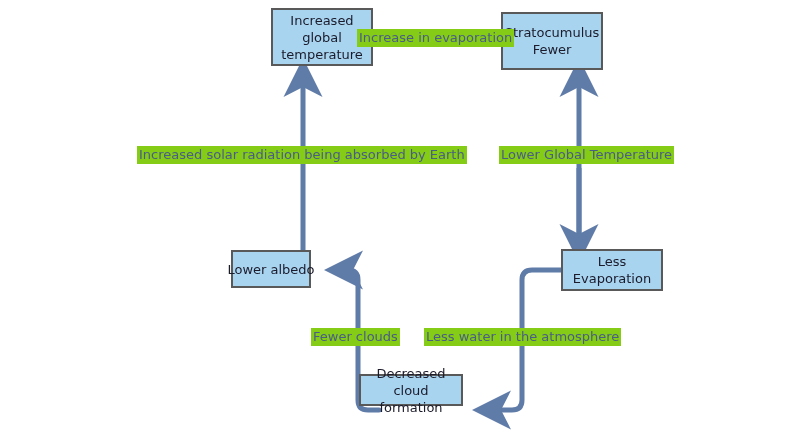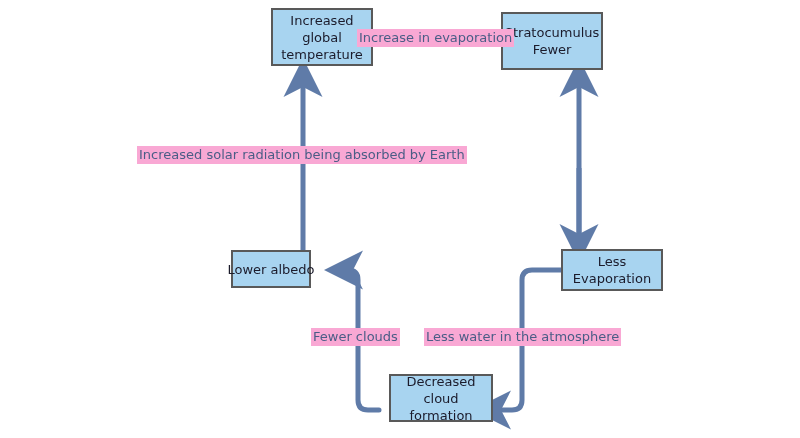--- a/index.html
+++ b/index.html
@@ -25,35 +25,35 @@
     display:flex;
     align-items:center;
     justify-content:center;
     overflow:visible;
     white-space:nowrap;
   }
   .node .txt{display:block;}
 
   .edge-label{
     position:absolute;
-    background:#f9a8d4;
+    background:#84cc16;
     color:#4a5d86;
     font-size:13px;
     line-height:16px;
     white-space:nowrap;
     padding:1px 2px;
     box-sizing:border-box;
   }
 
   
   #n-global{left:271px;top:8px;width:102px;height:58px;}
   #n-strato{left:501px;top:12px;width:102px;height:58px;}
   #n-albedo{left:231px;top:250px;width:80px;height:38px;}
   #n-lessevap{left:561px;top:249px;width:102px;height:42px;text-align:center;}
-  #n-decloud{left:389px;top:374px;width:104px;height:48px;}
+  #n-decloud{left:359px;top:374px;width:104px;height:32px;}
 
   
   #l-evap{left:357px;top:29px;}
   #l-solar{left:137px;top:146px;}
   #l-lowertemp{left:499px;top:146px;}
   #l-fewer{left:311px;top:328px;}
   #l-lesswater{left:424px;top:328px;}
 </style>
 </head>
 <body>
@@ -105,18 +105,19 @@
   </div>
 
   <div class="node" id="n-decloud">
     <span class="txt"><span>Decreased</span><br><span>cloud</span><br><span>formation</span></span>
   </div>
 
   <div class="edge-label" id="l-evap">Increase in evaporation</div>
 
   <div class="edge-label" id="l-solar">Increased solar radiation being absorbed by Earth</div>
 
+  <div class="edge-label" id="l-lowertemp">Lower Global Temperature</div>
 
   <div class="edge-label" id="l-fewer">Fewer clouds</div>
 
   <div class="edge-label" id="l-lesswater">Less water in the atmosphere</div>
 
 </div>
 
 </body></html>

